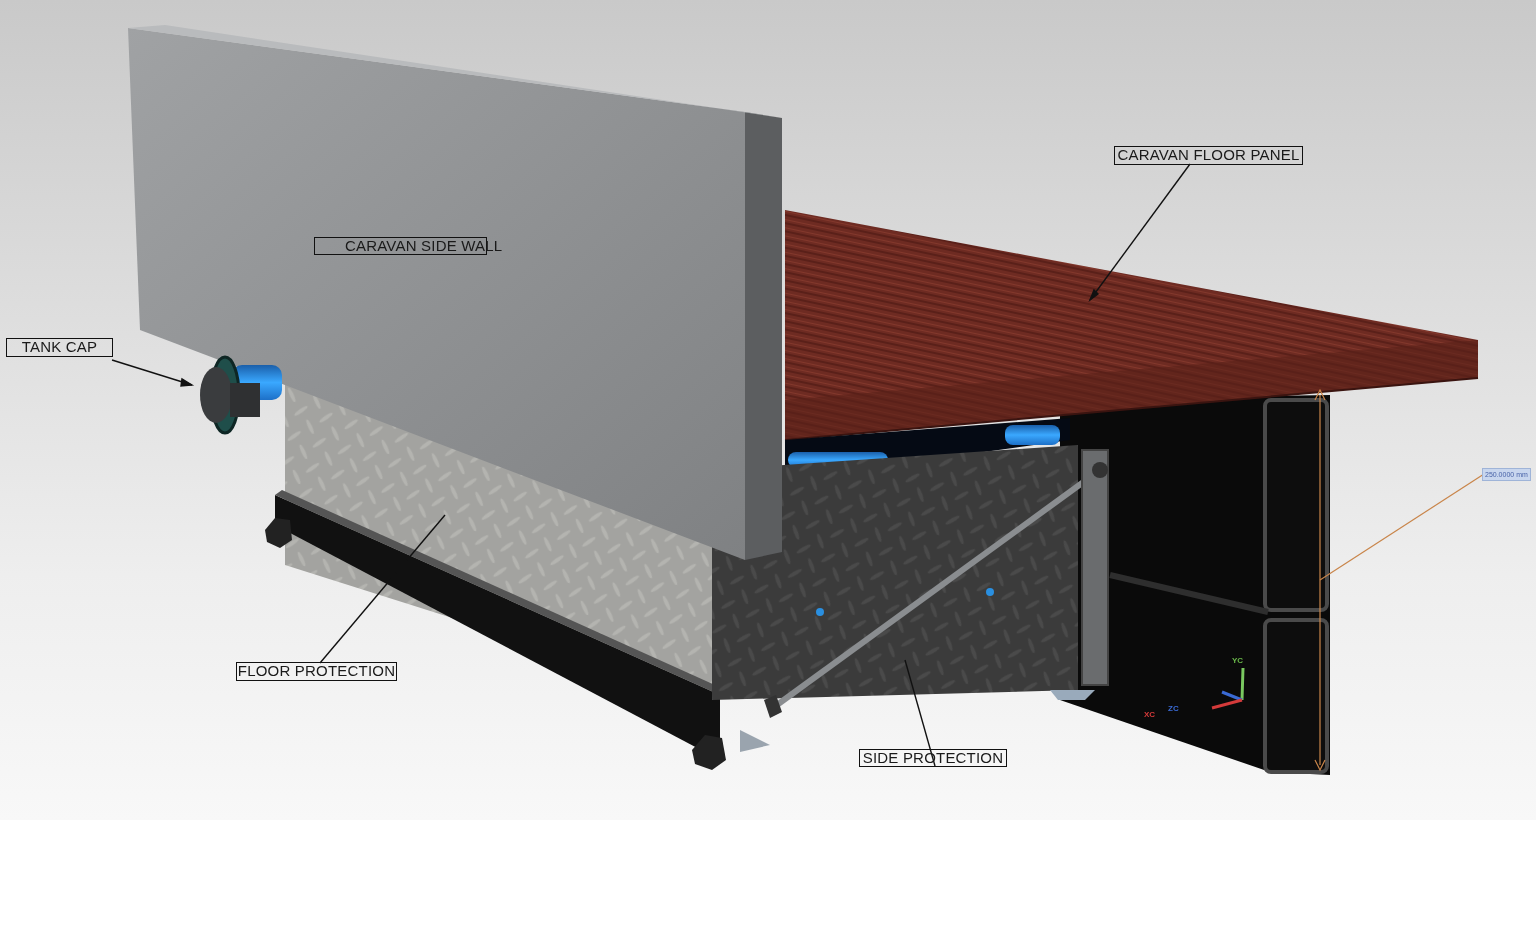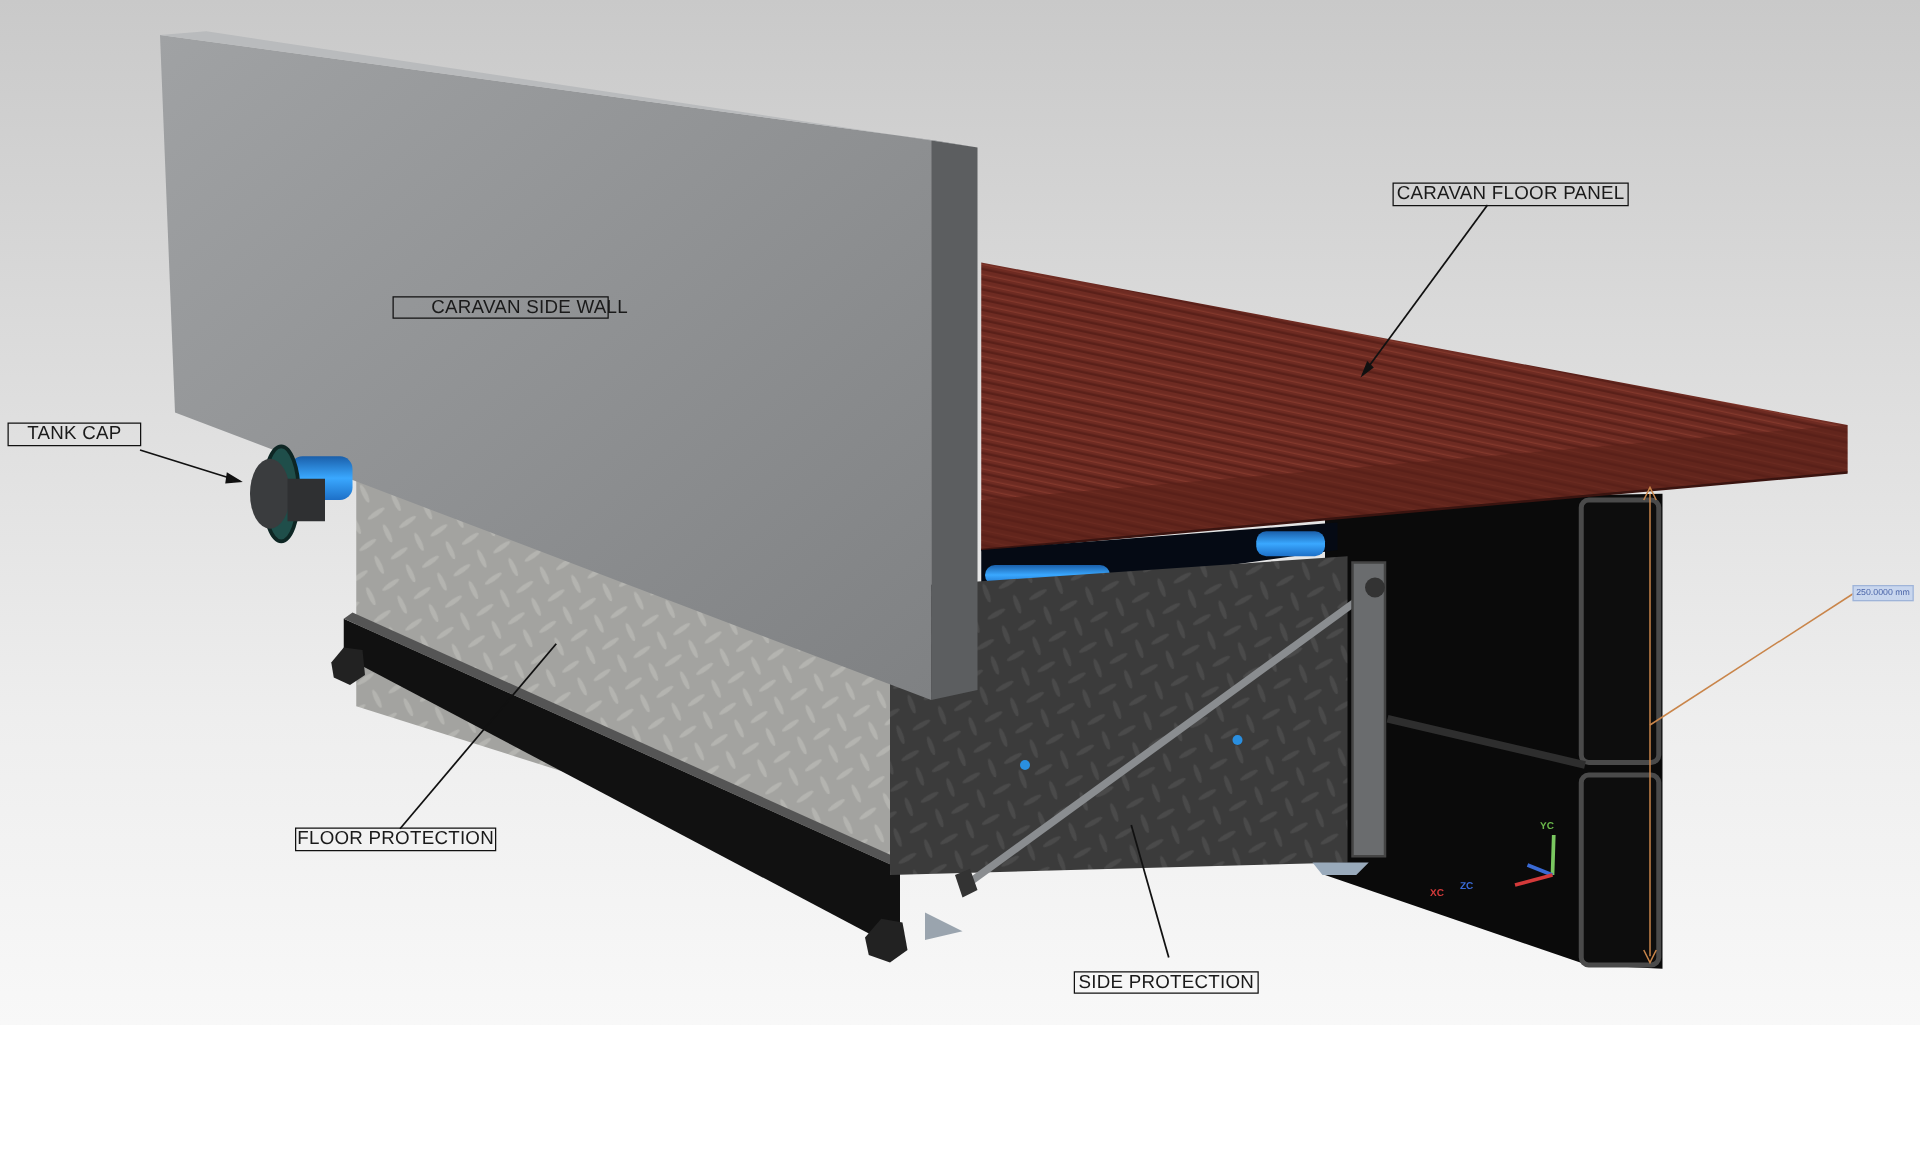--- a/index.html
+++ b/index.html
@@ -144,20 +144,20 @@
       <line x1="1242" y1="700" x2="1243" y2="668" stroke="#7ac860" stroke-width="3"></line>
       <line x1="1242" y1="700" x2="1222" y2="692" stroke="#3a6ad4" stroke-width="3"></line>
       <line x1="1242" y1="700" x2="1212" y2="708" stroke="#d43a3a" stroke-width="3"></line>
     </g>
   </svg>
 
   <div class="callout" style="left:1114px; top:146px; width:189px; height:19px;">CARAVAN FLOOR PANEL</div>
   <div class="callout" style="left:314px; top:237px; width:173px; height:18px;padding-left:30px;">CARAVAN SIDE WALL</div>
   <div class="callout" style="left:6px; top:338px; width:107px; height:19px;">TANK CAP</div>
   <div class="callout" style="left:236px; top:662px; width:161px; height:19px;">FLOOR PROTECTION</div>
-  <div class="callout" style="left:859px; top:777px; width:148px; height:18px;text-align:center;">SIDE PROTECTION</div>
+  <div class="callout" style="left:859px; top:749px; width:148px; height:18px;text-align:center;">SIDE PROTECTION</div>
 
   <div class="dim-label" style="left:1482px; top:468px;">250.0000 mm</div>
 
   <div class="axis-txt" style="left:1232px; top:656px; color:#6ab84a;">YC</div>
   <div class="axis-txt" style="left:1168px; top:684px; color:#3a6ad4;margin-top:20px;">ZC</div>
   <div class="axis-txt" style="left:1144px; top:710px; color:#d43a3a;">XC</div>
 </div>
 
 </body></html>

